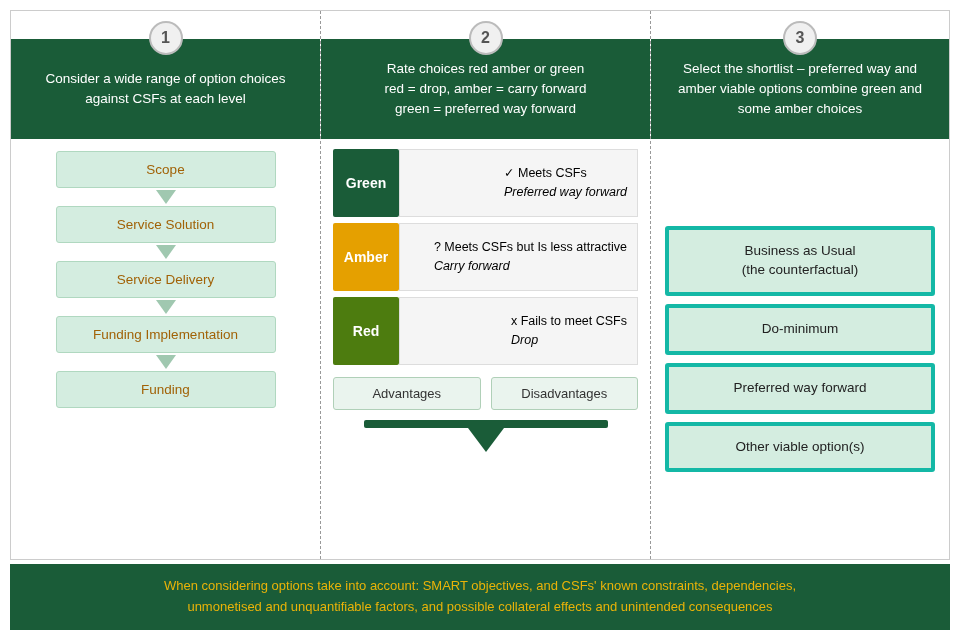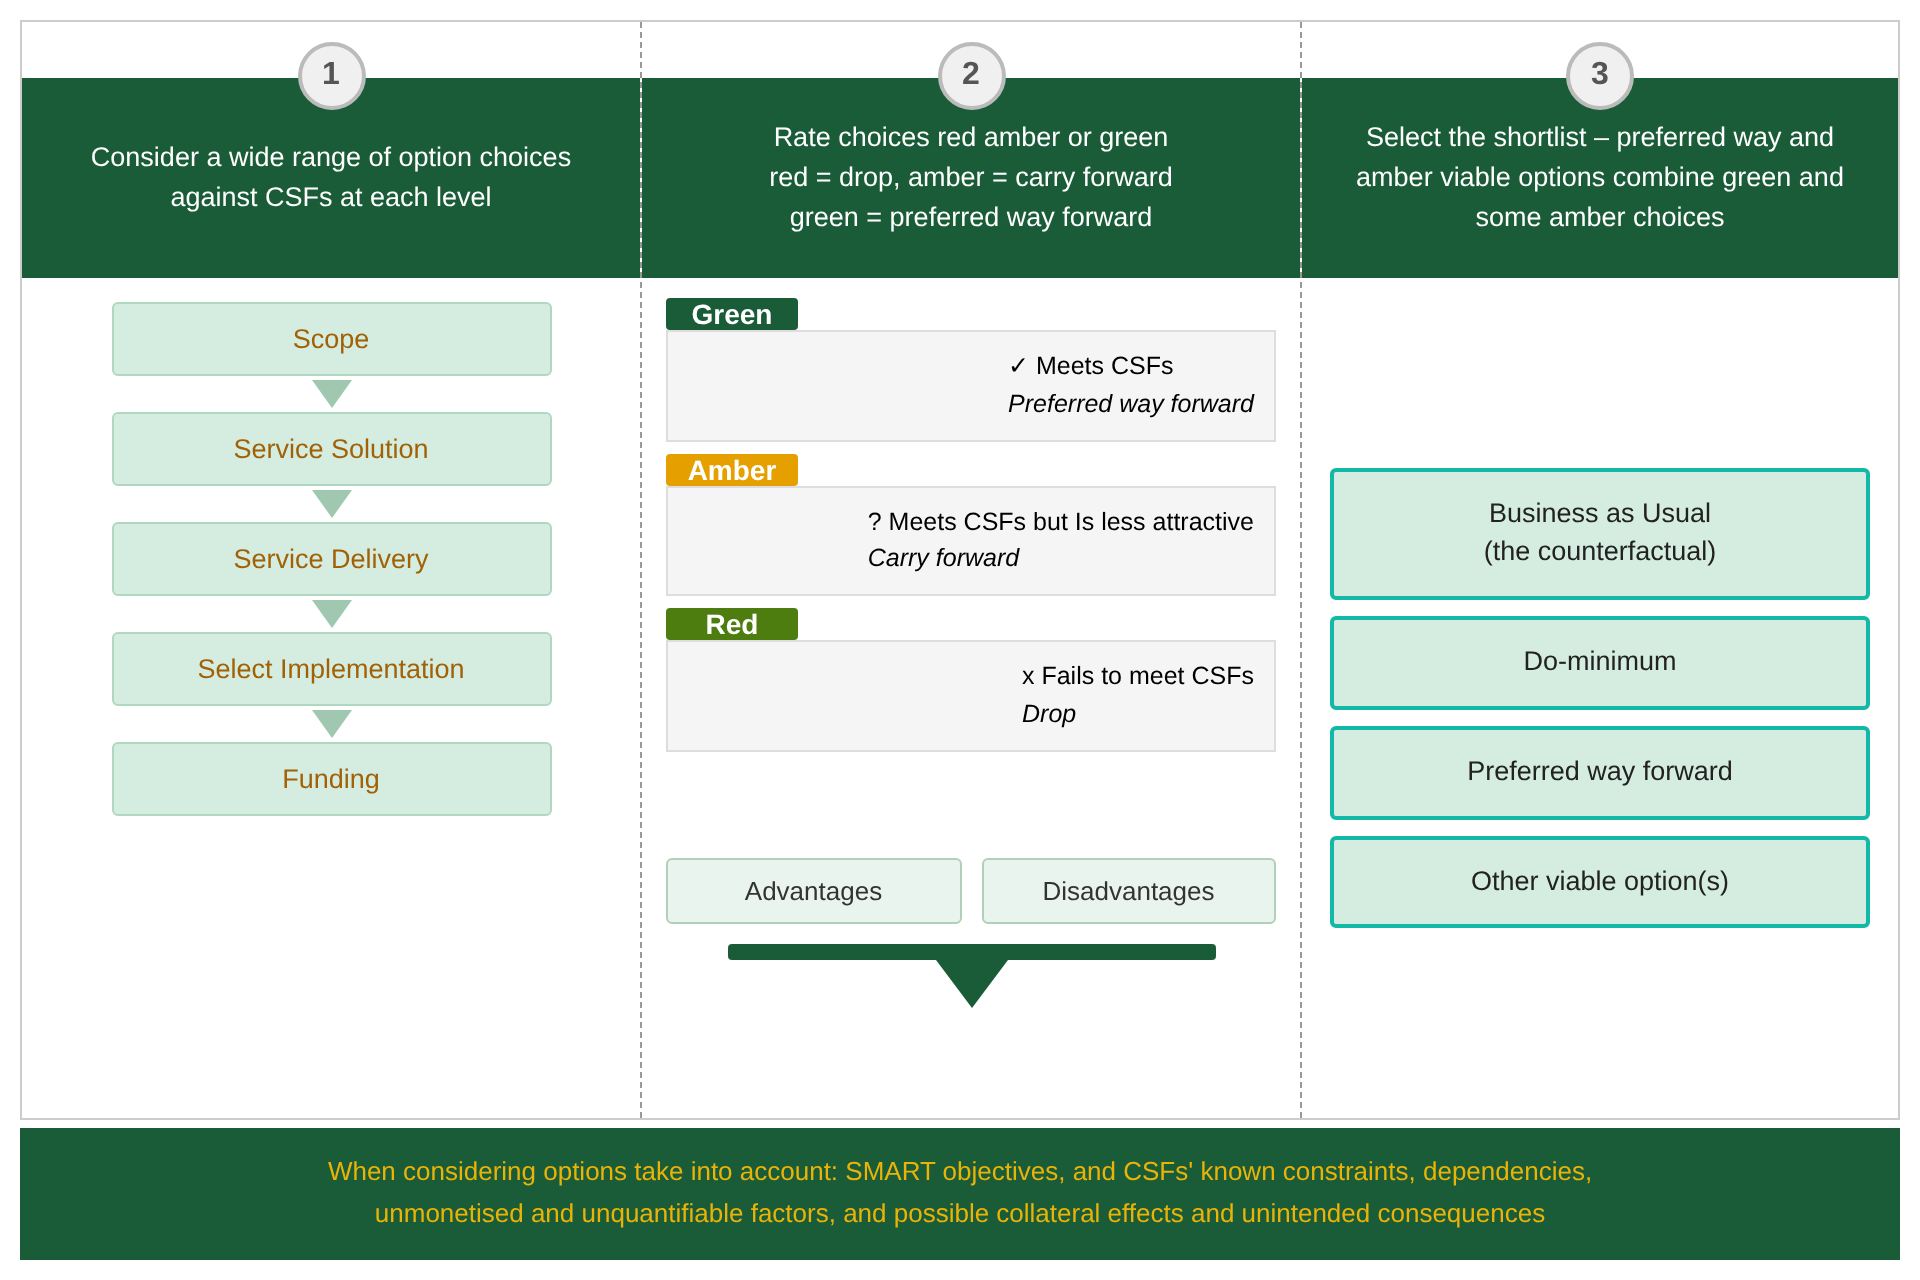--- a/index.html
+++ b/index.html
@@ -123,21 +123,20 @@
       padding: 10px 12px;
       flex: 1;
       gap: 6px;
     }
 
     .rating-row {
       display: flex;
       align-items: stretch;
       gap: 0;
       min-height: 68px;
-      flex-direction: column;
     }
 
     .rating-label {
       width: 66px;
       display: flex;
       align-items: center;
       justify-content: center;
       color: #fff;
       font-weight: bold;
       font-size: 14px;
@@ -171,21 +170,20 @@
 
     .adv-box {
       flex: 1;
       background: #eaf4ee;
       border: 1px solid #b0d0b8;
       border-radius: 3px;
       text-align: center;
       padding: 8px 4px;
       font-size: 13px;
       color: #333;
-      margin-top: 41px;
     }
 
     
     .scale-wrap {
       display: flex;
       flex-direction: column;
       align-items: center;
       padding: 4px 0 6px;
     }
 
@@ -210,21 +208,21 @@
       display: flex;
       flex-direction: column;
       padding: 12px 14px;
       flex: 1;
       gap: 8px;
       justify-content: center;
     }
 
     .shortlist-box {
       background: #d4ede0;
-      border: 2px solid #14b8a6;
+      border: 4px solid #14b8a6;
       border-radius: 3px;
       text-align: center;
       padding: 12px 8px;
       font-size: 13.5px;
       color: #222;
       line-height: 1.4;
     }
 
     
     .footer {
@@ -249,21 +247,21 @@
         <span>Consider a wide range of option choices against CSFs at each level</span>
       </div>
     </div>
     <div class="flow-items">
       <div class="flow-box">Scope</div>
       <div class="flow-arrow"></div>
       <div class="flow-box">Service Solution</div>
       <div class="flow-arrow"></div>
       <div class="flow-box">Service Delivery</div>
       <div class="flow-arrow"></div>
-      <div class="flow-box">Select Implementation</div>
+      <div class="flow-box">Funding Implementation</div>
       <div class="flow-arrow"></div>
       <div class="flow-box">Funding</div>
     </div>
   </div>
 
   <div class="col col2">
     <div class="col-header-wrap" style="position:relative; padding-top:28px;">
       <div class="circle-badge">2</div>
       <div class="col-header">
         <span>Rate choices red amber or green<br>red = drop, amber = carry forward<br>green = preferred way forward</span>

